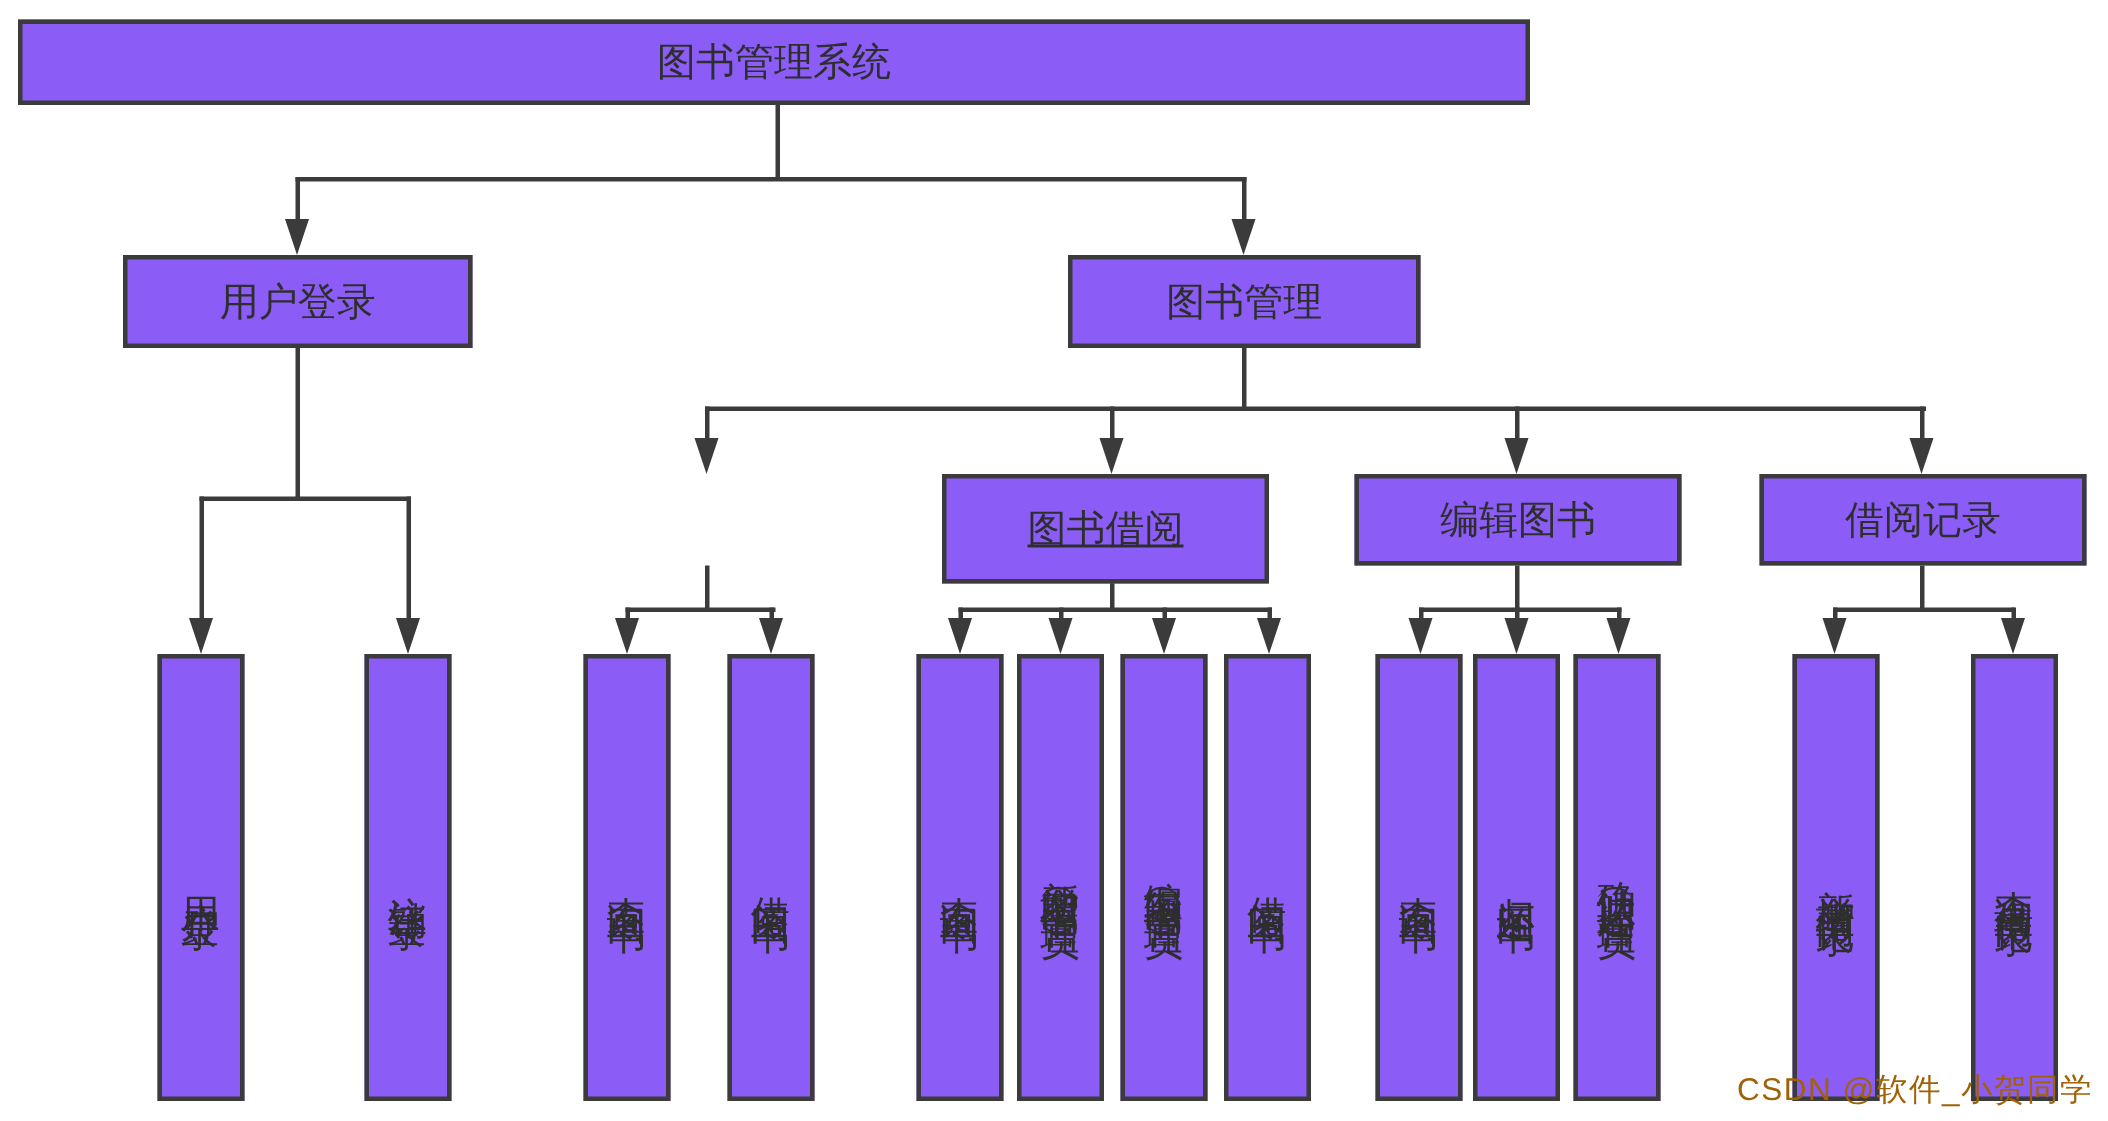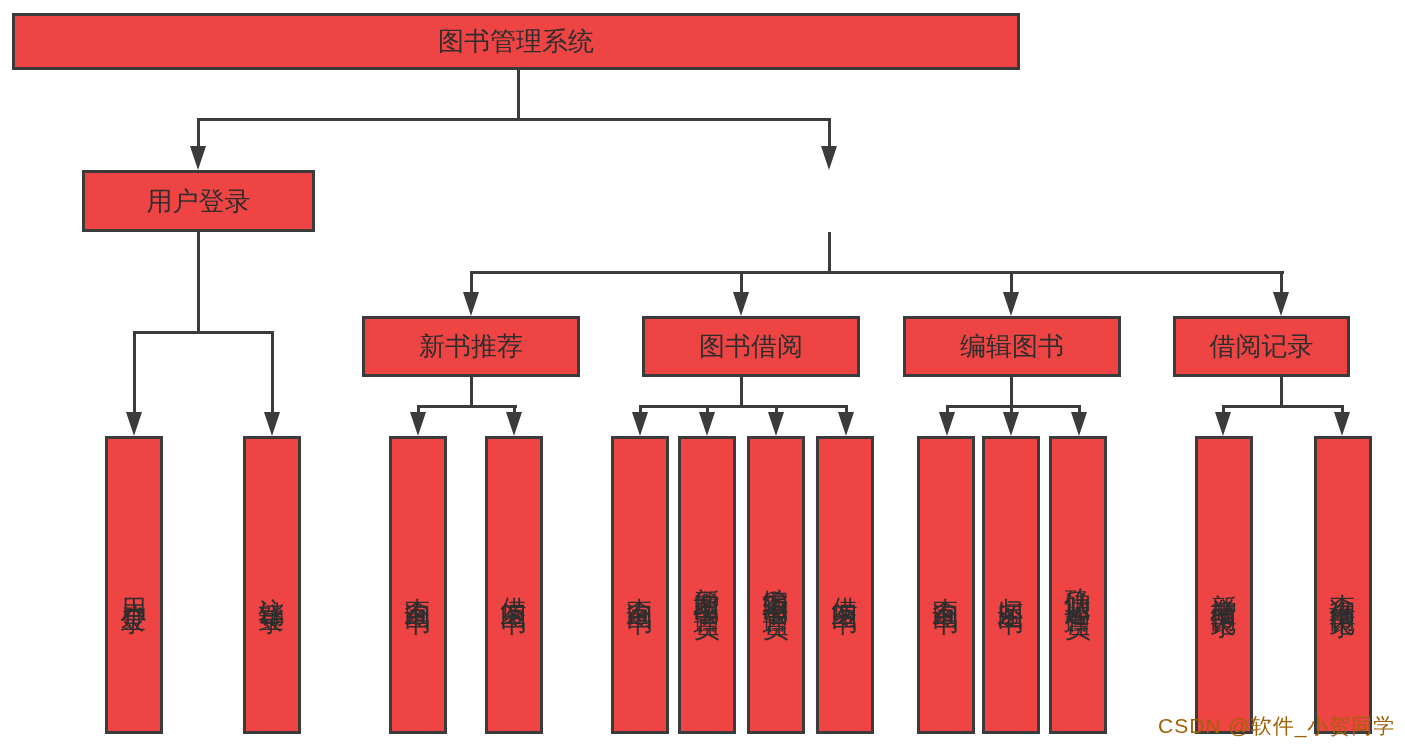--- a/index.html
+++ b/index.html
@@ -7,21 +7,21 @@
     position:relative;
     width:1405px;height:747px;
     background:#ffffff;
     font-family:"Liberation Sans","DejaVu Sans",sans-serif;
     color:#2e2e2e;
     overflow:hidden;
   }
   .box{
     position:absolute;
     box-sizing:border-box;
-    background:#ef4444;
+    background:#8b5cf6;
     border:3px solid #3b3b3b;
     display:flex;
     align-items:center;
     justify-content:center;
     font-size:26px;
     color:#2e2e2e;
     z-index:2;
   }
   .box.vert{
     writing-mode:vertical-rl;
@@ -58,43 +58,43 @@
   <div class="box" style="left:12px;top:13px;width:1008px;height:57px;">图书管理系统</div>
 
   <div class="vl" style="left:517px;top:70px;height:50px;"></div>
   <div class="hl" style="left:197px;top:118px;width:634px;"></div>
   <div class="vl" style="left:197px;top:118px;height:32px;"></div>
   <div class="arrow" style="left:190px;top:146px;"></div>
   <div class="vl" style="left:828px;top:118px;height:32px;"></div>
   <div class="arrow" style="left:821px;top:146px;"></div>
 
   <div class="box" style="left:82px;top:170px;width:233px;height:62px;">用户登录</div>
+  <div class="box" style="left:712px;top:170px;width:235px;height:62px;">图书管理</div>
 
   <div class="vl" style="left:197px;top:232px;height:101px;"></div>
   <div class="hl" style="left:133px;top:331px;width:141px;"></div>
   <div class="vl" style="left:133px;top:331px;height:83px;"></div>
   <div class="arrow" style="left:126px;top:412px;"></div>
   <div class="vl" style="left:271px;top:331px;height:83px;"></div>
   <div class="arrow" style="left:264px;top:412px;"></div>
 
   <div class="vl" style="left:828px;top:232px;height:41px;"></div>
   <div class="hl" style="left:470px;top:271px;width:814px;"></div>
   <div class="vl" style="left:470px;top:271px;height:23px;"></div>
   <div class="arrow" style="left:463px;top:292px;"></div>
   <div class="vl" style="left:740px;top:271px;height:23px;"></div>
   <div class="arrow" style="left:733px;top:292px;"></div>
   <div class="vl" style="left:1010px;top:271px;height:23px;"></div>
   <div class="arrow" style="left:1003px;top:292px;"></div>
   <div class="vl" style="left:1280px;top:271px;height:23px;"></div>
   <div class="arrow" style="left:1273px;top:292px;"></div>
 
-  <div class="box" style="left:362px;top:316px;width:218px;height:61px;">新书推荐</div>
-  <div class="box" style="left:642px;top:316px;width:218px;height:61px;">图书借阅</div>
+  <div class="box" style="left:628px;top:316px;width:218px;height:73px;text-decoration:underline;">图书借阅</div>
   <div class="box" style="left:903px;top:316px;width:218px;height:61px;">编辑图书</div>
-  <div class="box" style="left:1173px;top:316px;width:177px;height:61px;">借阅记录</div>
+  <div class="box" style="left:1173px;top:316px;width:218px;height:61px;">借阅记录</div>
 
   <div class="vl" style="left:470px;top:377px;height:30px;"></div>
   <div class="hl" style="left:417px;top:405px;width:100px;"></div>
   <div class="vl" style="left:417px;top:405px;height:10px;"></div>
   <div class="arrow" style="left:410px;top:412px;"></div>
   <div class="vl" style="left:513px;top:405px;height:10px;"></div>
   <div class="arrow" style="left:506px;top:412px;"></div>
 
   <div class="vl" style="left:740px;top:377px;height:30px;"></div>
   <div class="hl" style="left:639px;top:405px;width:209px;"></div>

